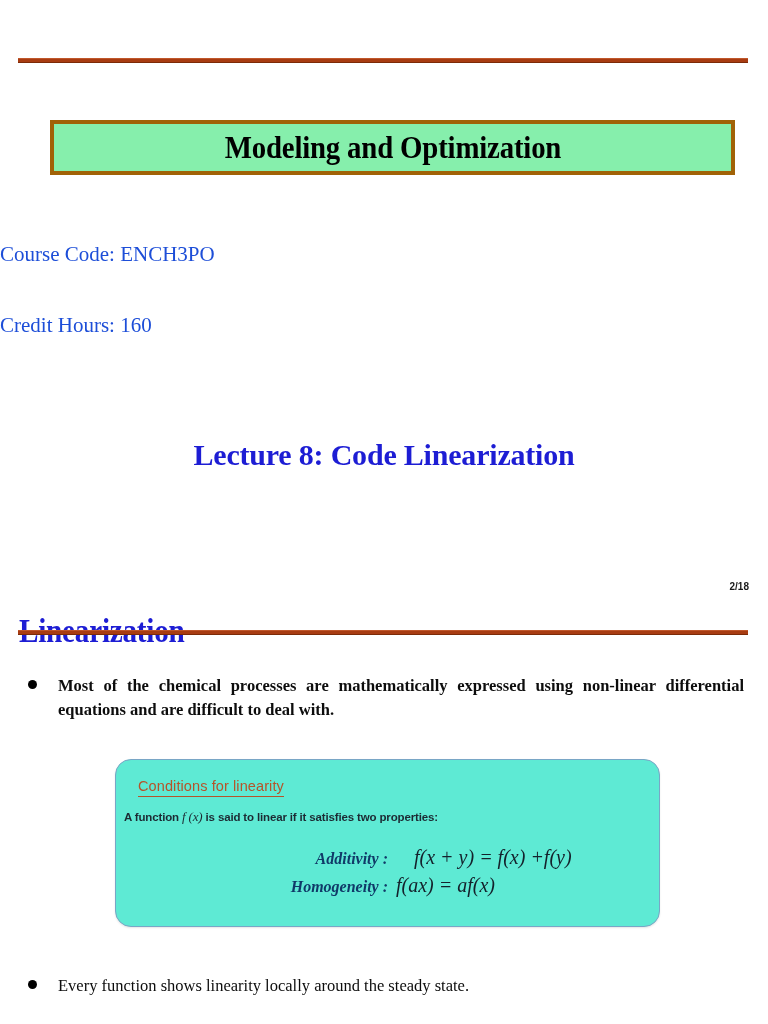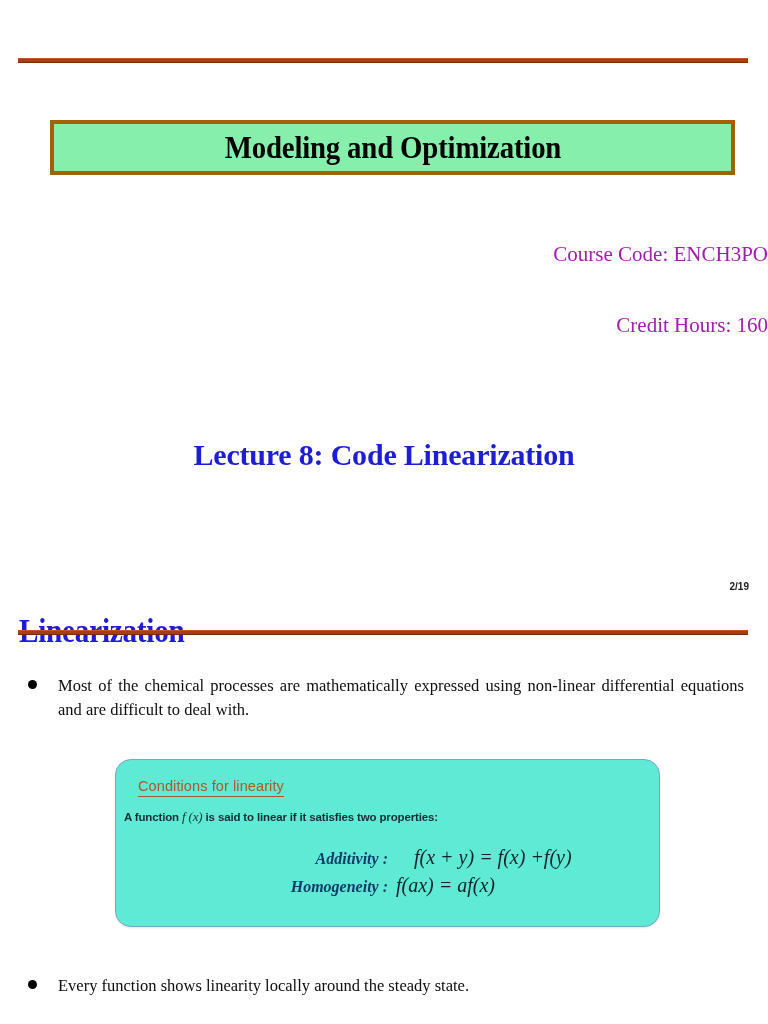--- a/index.html
+++ b/index.html
@@ -58,23 +58,23 @@
     letter-spacing: -0.2px;
     color: #000000;
     transform: scaleX(0.93);
     white-space: nowrap;
   }
 
   .meta-line {
     position: absolute;
     left: 0;
     width: 768px;
-    text-align: right;
+    text-align: left;
     font-size: 21px;
-    color: #a21caf;
+    color: #1d4ed8;
   }
   #course-code-line { top: 242px; }
   #credit-hours-line { top: 313px; }
 
   #lecture-title {
     position: absolute;
     left: 0;
     top: 438px;
     width: 768px;
     text-align: center;
@@ -134,21 +134,21 @@
     font-size: 16.5px;
     line-height: 1.45;
     color: #0d0d0d;
     text-align: justify;
   }
   #bullet-one {
     left: 28px;
     top: 118px;
     width: 716px;
   }
-  #bullet-one .bullet-text { text-align-last: left; }
+  #bullet-one .bullet-text { text-align-last: left; font-weight: bold; }
   #bullet-two {
     left: 28px;
     top: 418px;
     width: 700px;
   }
   #bullet-two .bullet-text { text-align: left; }
 
   
   #linearity-callout {
     position: absolute;
@@ -235,21 +235,21 @@
   <div class="meta-line" id="course-code-line">Course Code: ENCH3PO</div>
 
   <div class="meta-line" id="credit-hours-line">Credit Hours: 160</div>
 
   <div id="lecture-title">Lecture 8: Code Linearization</div>
 
 </section>
 
 <section id="slide-linearization">
 
-  <div id="page-indicator">2/19</div>
+  <div id="page-indicator">2/18</div>
 
   <h1 id="section-heading">Linearization</h1>
 
   <div class="hrule" id="section-rule"></div>
 
   <div class="bullet-row" id="bullet-one">
     <span class="bullet-dot"></span>
     <span class="bullet-text">Most of the chemical processes are mathematically expressed  using  non-linear differential equations and are difficult to deal with.</span>
   </div>
 

